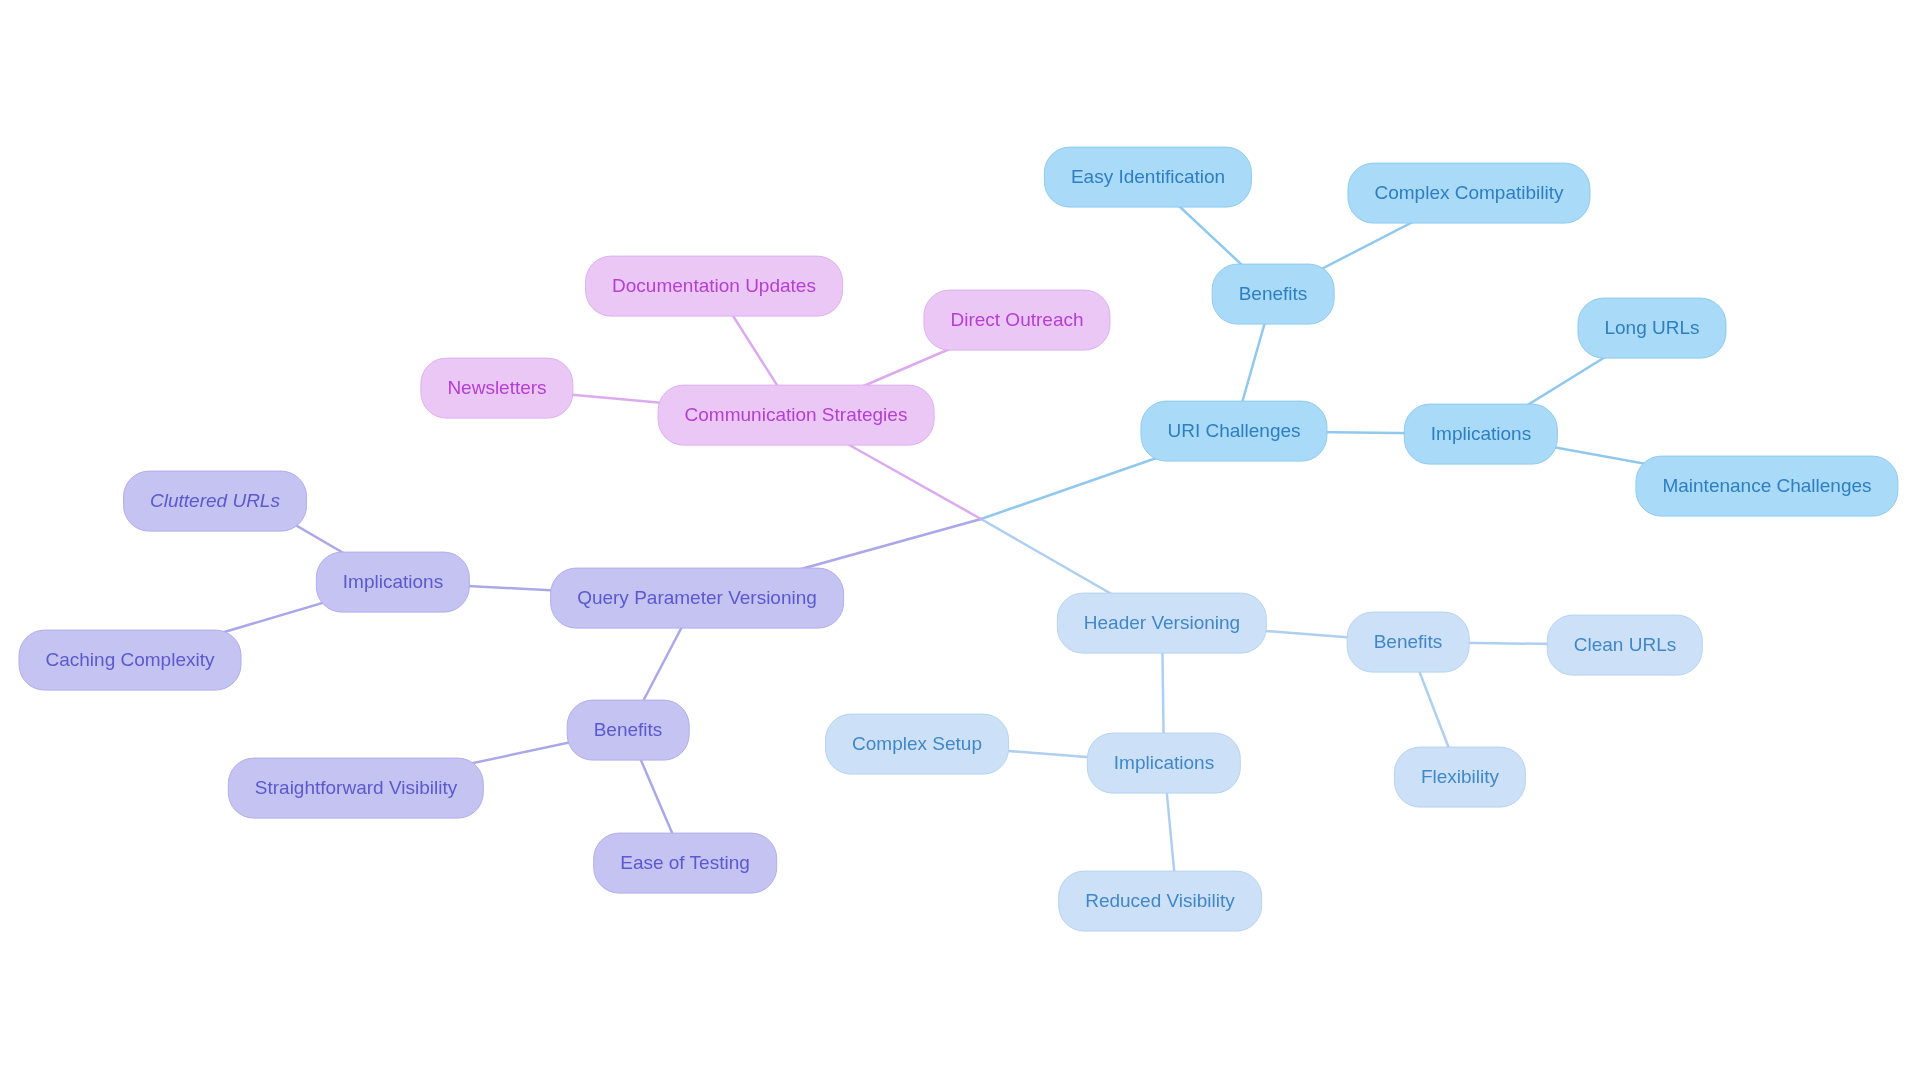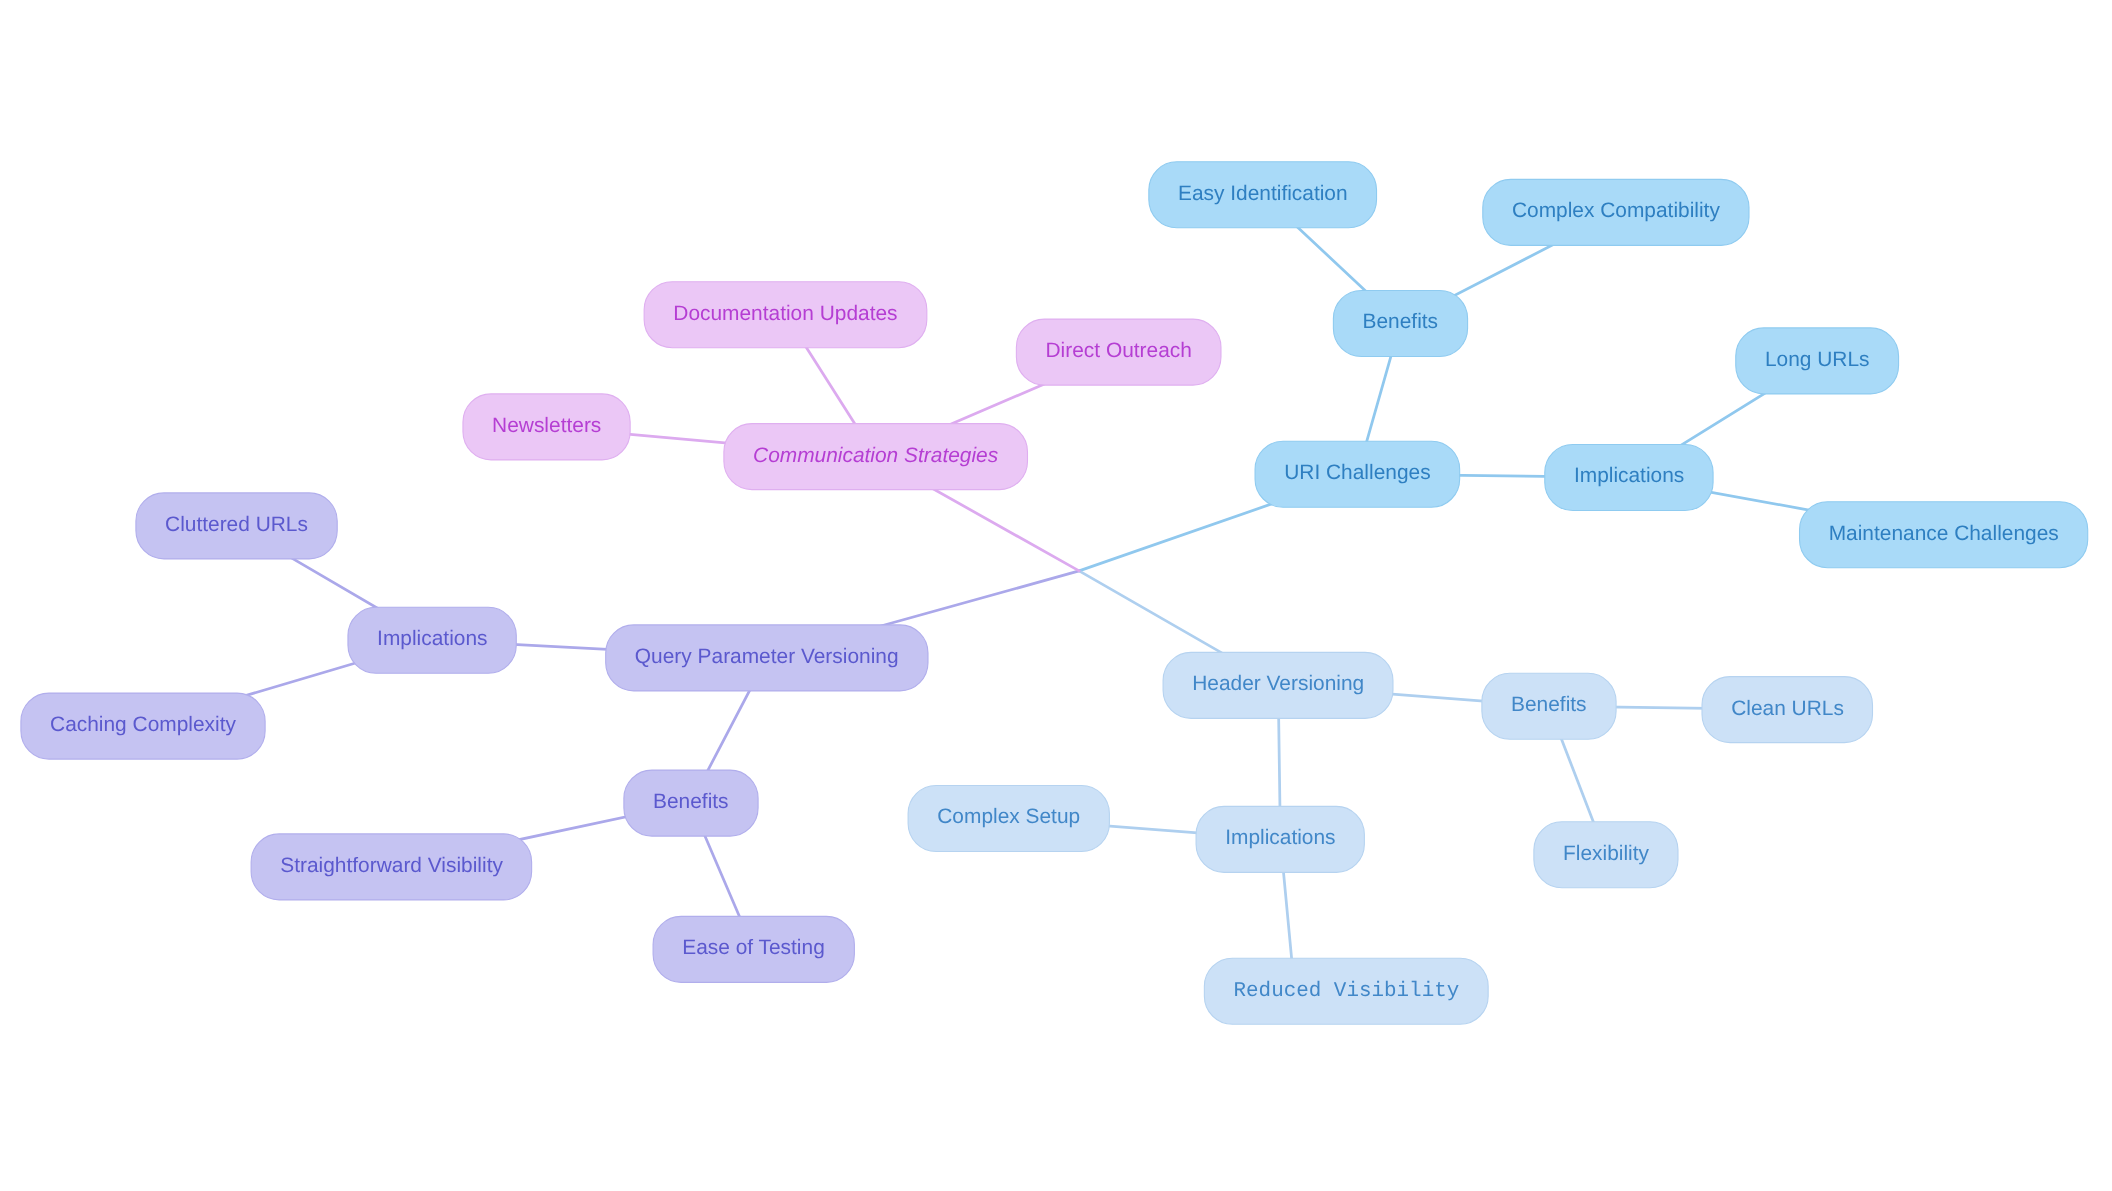--- a/index.html
+++ b/index.html
@@ -117,28 +117,28 @@
   <div class="node uri" style="left:1481px; top:434px;">Implications</div>
   <div class="node uri" style="left:1652px; top:328px;">Long URLs</div>
   <div class="node header" style="left:1162px; top:623px;">Header Versioning</div>
 
   <div class="node uri" style="left:1767px; top:486px;">Maintenance Challenges</div>
   <div class="node header" style="left:1408px; top:642px;">Benefits</div>
   <div class="node header" style="left:1625px; top:645px;">Clean URLs</div>
   <div class="node header" style="left:1460px; top:777px;">Flexibility</div>
   <div class="node header" style="left:1164px; top:763px;">Implications</div>
   <div class="node header" style="left:917px; top:744px;">Complex Setup</div>
-  <div class="node header" style="left:1224px; top:901px;font-family:Liberation Mono, monospace;">Reduced Visibility</div>
+  <div class="node header" style="left:1160px; top:901px;">Reduced Visibility</div>
 
   <div class="node qp" style="left:697px; top:598px;">Query Parameter Versioning</div>
   <div class="node qp" style="left:393px; top:582px;">Implications</div>
-  <div class="node qp" style="left:215px; top:478px;">Cluttered URLs</div>
+  <div class="node qp" style="left:215px; top:501px;font-style:italic;">Cluttered URLs</div>
   <div class="node qp" style="left:130px; top:660px;">Caching Complexity</div>
   <div class="node qp" style="left:628px; top:730px;">Benefits</div>
   <div class="node qp" style="left:356px; top:788px;">Straightforward Visibility</div>
   <div class="node qp" style="left:685px; top:863px;">Ease of Testing</div>
 
-  <div class="node comm" style="left:796px; top:415px;font-style:italic;">Communication Strategies</div>
+  <div class="node comm" style="left:796px; top:415px;">Communication Strategies</div>
   <div class="node comm" style="left:714px; top:286px;">Documentation Updates</div>
   <div class="node comm" style="left:1017px; top:320px;">Direct Outreach</div>
   <div class="node comm" style="left:497px; top:388px;text-align:center;">Newsletters</div>
 
 </div>
 
 </body></html>

